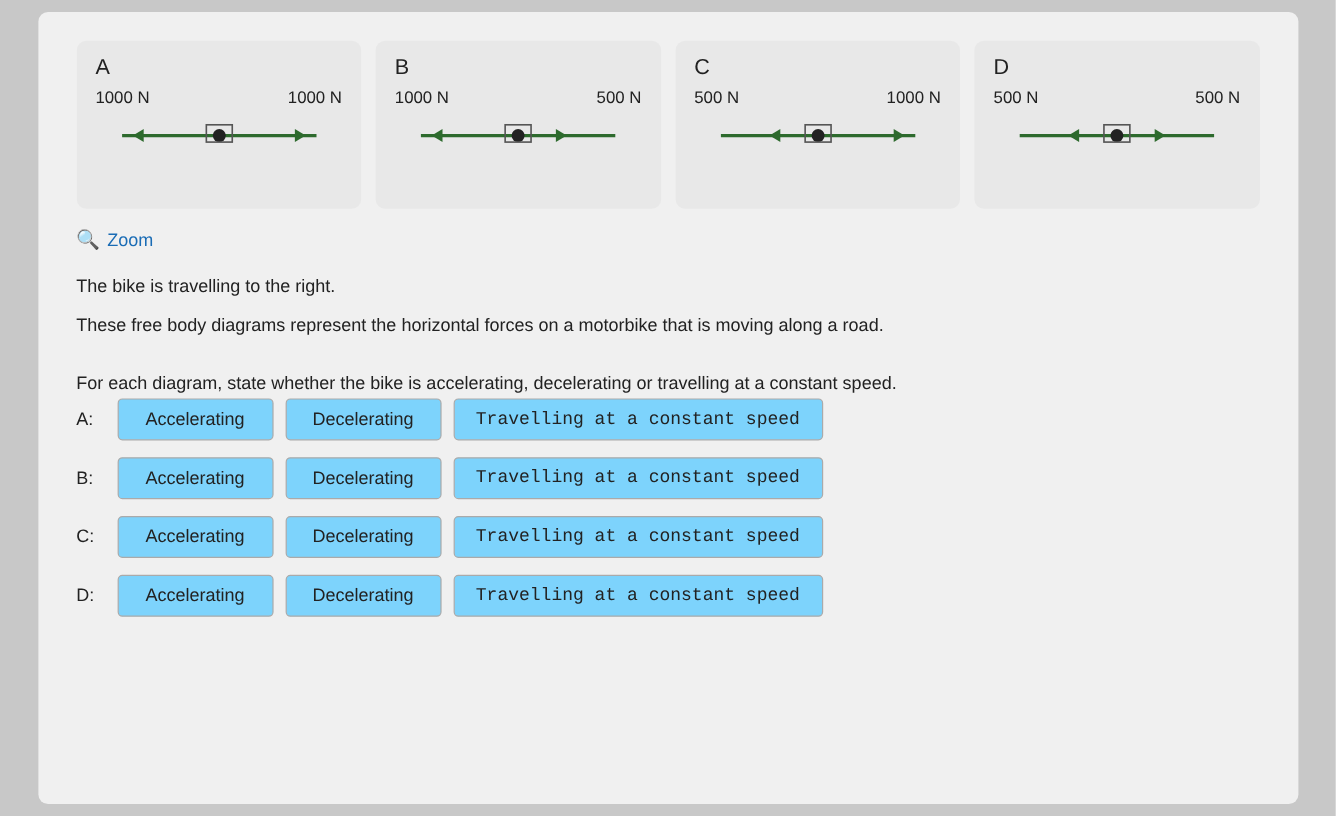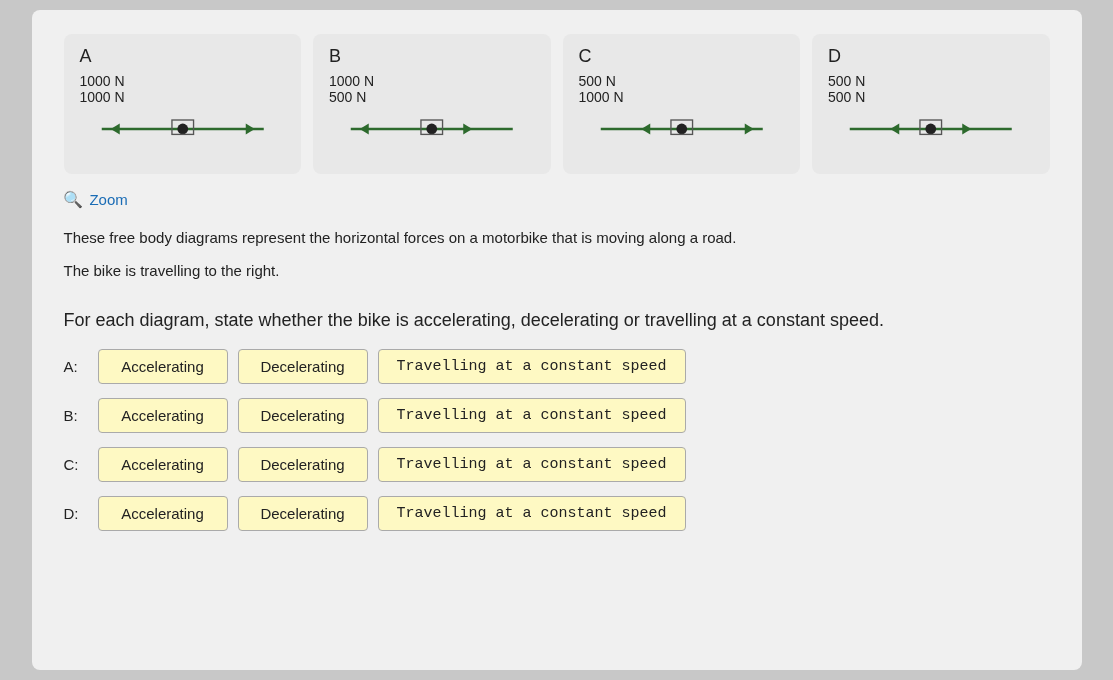--- a/index.html
+++ b/index.html
@@ -38,21 +38,20 @@
       font-weight: 500;
       color: #222;
       margin-bottom: 6px;
     }
     .forces-row {
       display: flex;
       justify-content: space-between;
       font-size: 14px;
       color: #222;
       margin-bottom: 6px;
-      flex-direction: column;
     }
 
     
     .arrow-svg {
       width: 100%;
       height: 36px;
     }
 
     
     .zoom-link {
@@ -69,41 +68,41 @@
     }
 
     
     .description {
       font-size: 15px;
       color: #222;
       line-height: 1.5;
       margin-bottom: 10px;
     }
     .question-text {
-      font-size: 18px;
-      color: #222;
-      margin-bottom: 18px;
+      font-size: 15px;
+      color: #222;
+      margin-bottom: 4px;
     }
 
     
     .answer-row {
       display: flex;
       align-items: center;
       gap: 10px;
       margin-bottom: 14px;
     }
     .row-label {
       font-size: 15px;
       color: #222;
       width: 24px;
       flex-shrink: 0;
     }
     .answer-btn {
       border: 1.5px solid #aaa;
-      background: #fef9c3;
+      background: #7dd3fc;
       border-radius: 4px;
       padding: 8px 18px;
       font-size: 15px;
       color: #222;
       cursor: pointer;
       min-width: 130px;
       text-align: center;
     }
     .answer-btn.wide {
       min-width: 230px;
@@ -159,22 +158,22 @@
         </svg></div>
     </div>
 
   
   <div class="zoom-link">
     <span class="zoom-icon">🔍</span>
     <span>Zoom</span>
   </div>
 
   
+  <p class="description">The bike is travelling to the right.</p>
   <p class="description">These free body diagrams represent the horizontal forces on a motorbike that is moving along a road.</p>
-  <p class="description">The bike is travelling to the right.</p>
   <br>
   <p class="question-text">For each diagram, state whether the bike is accelerating, decelerating or travelling at a constant speed.</p>
 
   
   <div id="answer-rows-container">
       <div class="answer-row">
         <span class="row-label">A:</span>
         <button class="answer-btn">Accelerating</button>
         <button class="answer-btn">Decelerating</button>
         <button class="answer-btn wide">Travelling at a constant speed</button>

